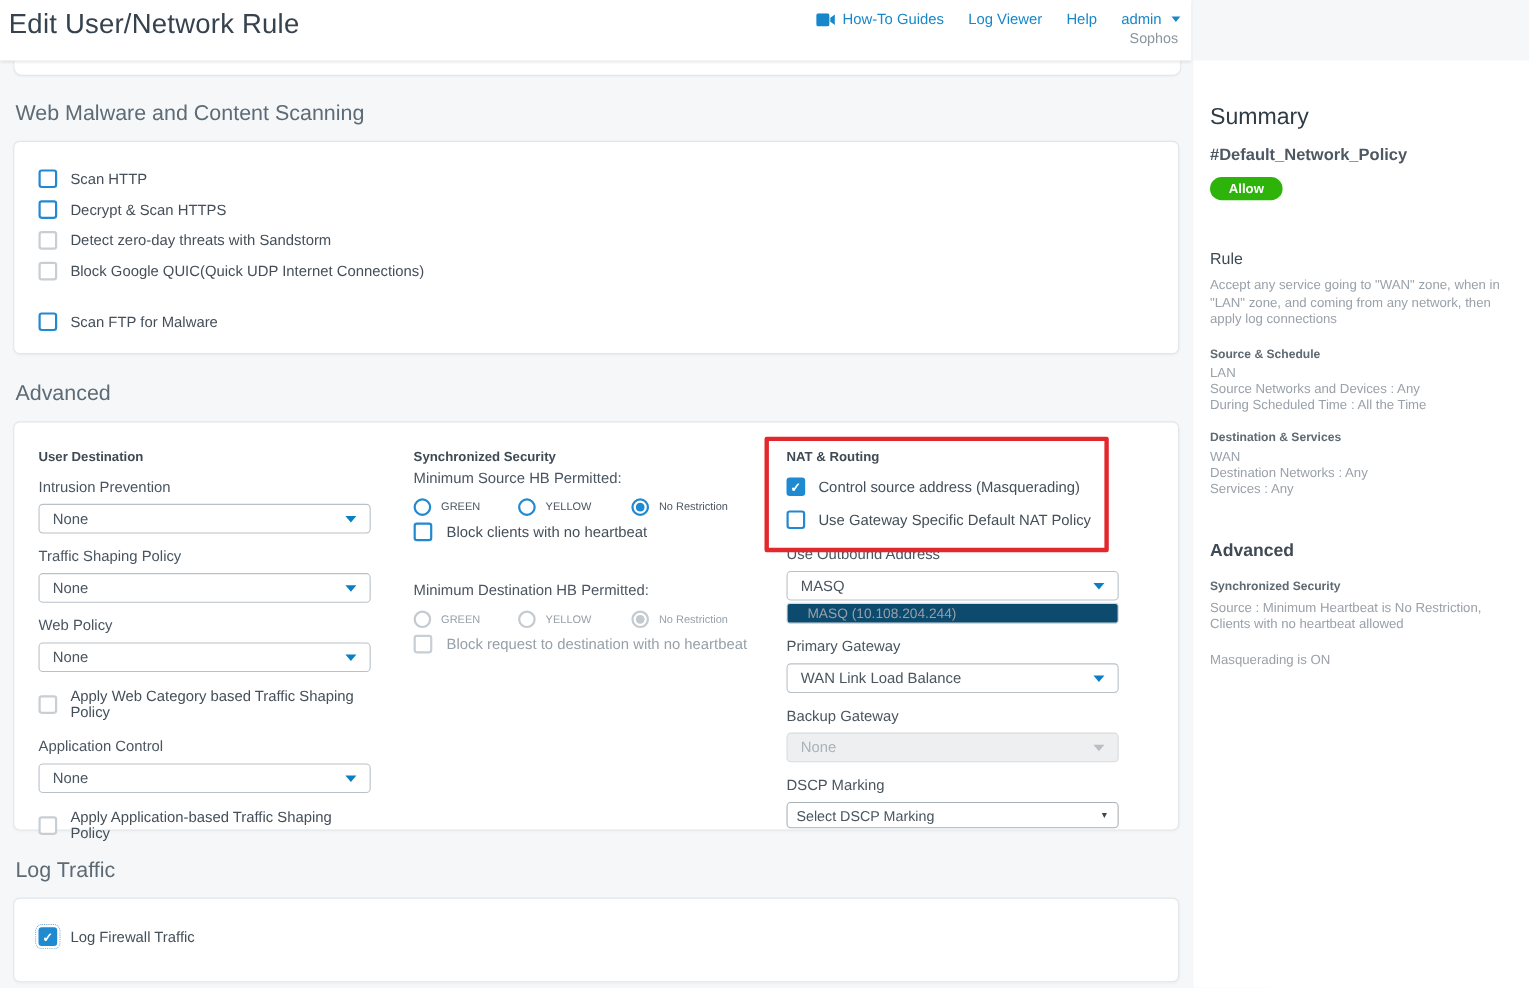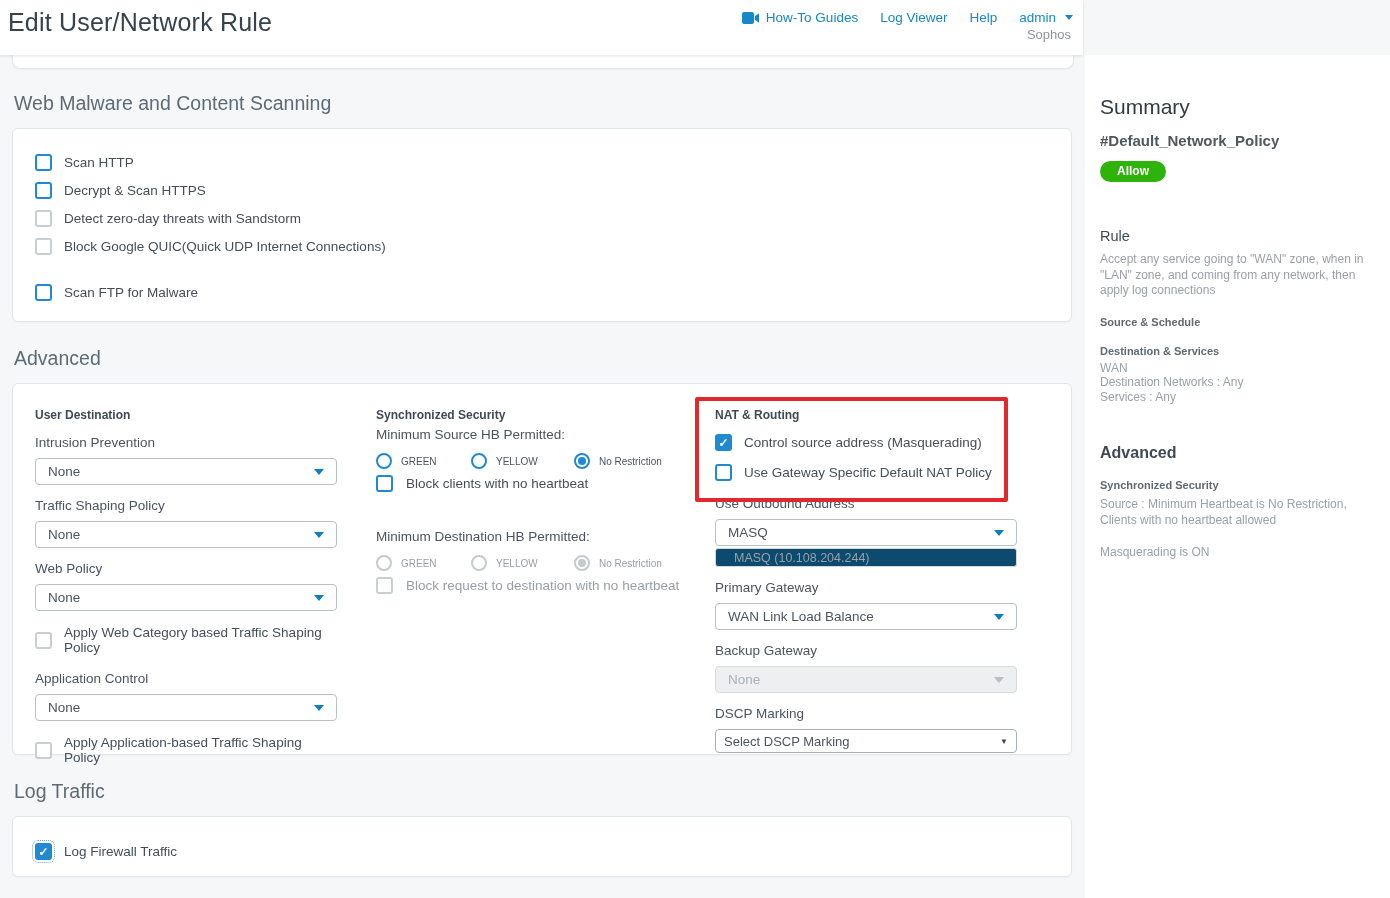--- a/index.html
+++ b/index.html
@@ -20,21 +20,21 @@
   
   .sliver{position:absolute;left:12px;top:55px;width:1060px;height:13px;background:#fff;
           border:1px solid #e2e6ea;border-top:none;border-radius:0 0 8px 8px;box-shadow:0 1px 2px rgba(0,0,0,.04);}
   
   .sec-heading{position:absolute;left:14px;margin:0;font-size:19.5px;font-weight:400;color:#5d6b76;}
   #h-web{top:92px;} #h-adv{top:347px;} #h-log{top:780px;}
   .card{position:absolute;left:12px;width:1060px;background:#fff;border:1px solid #e1e6ea;border-radius:6px;
         box-shadow:0 1px 2px rgba(0,0,0,.03);box-sizing:border-box;}
   #card-web{top:128px;height:194px;}
   #card-adv{top:383px;height:372px;}
-  #card-log{top:816px;height:61px;}
+  #card-log{top:816px;height:77px;}
   
   .cbrow{display:flex;align-items:center;gap:12px;}
   .cb{width:17px;height:17px;border:2px solid #2288cf;border-radius:3px;background:#fff;box-sizing:border-box;flex:none;cursor:pointer;}
   .cb.disabled{border-color:#c7ced4;cursor:default;}
   .cb.checked{background:#1f8ad0;border-color:#1f8ad0;display:flex;align-items:center;justify-content:center;}
   .cb.checked::after{content:"\2713";color:#fff;font-size:12px;font-weight:bold;line-height:1;}
   .cb.focus{outline:1px dotted #6ba6d6;outline-offset:2px;}
   .cb-label{font-size:13.5px;color:#454f59;}
   .radio{width:16px;height:16px;border:2px solid #2288cf;border-radius:50%;box-sizing:border-box;position:relative;flex:none;cursor:pointer;}
   .radio.selected::after{content:"";position:absolute;left:2px;top:2px;right:2px;bottom:2px;background:#1f8ad0;border-radius:50%;}
@@ -259,20 +259,25 @@
 
 <aside class="sidebar">
   <h2 class="side-title">Summary</h2>
   <p class="policy-name">#Default_Network_Policy</p>
   <span class="pill">Allow</span>
 
   <p class="side-h">Rule</p>
   <p class="side-p">Accept any service going to "WAN" zone, when in "LAN" zone, and coming from any network, then apply log connections</p>
 
   <p class="side-sub">Source &amp; Schedule</p>
+  <div class="side-lines">
+    <div class="side-line">LAN</div>
+    <div class="side-line">Source Networks and Devices : Any</div>
+    <div class="side-line">During Scheduled Time : All the Time</div>
+  </div>
 
   <p class="side-sub">Destination &amp; Services</p>
   <div class="side-lines">
     <div class="side-line">WAN</div>
     <div class="side-line">Destination Networks : Any</div>
     <div class="side-line">Services : Any</div>
   </div>
 
   <p class="side-h2">Advanced</p>
   <p class="side-sub">Synchronized Security</p>

